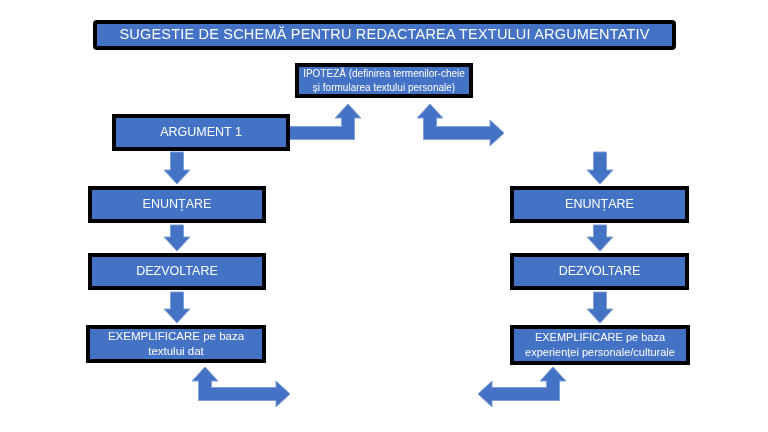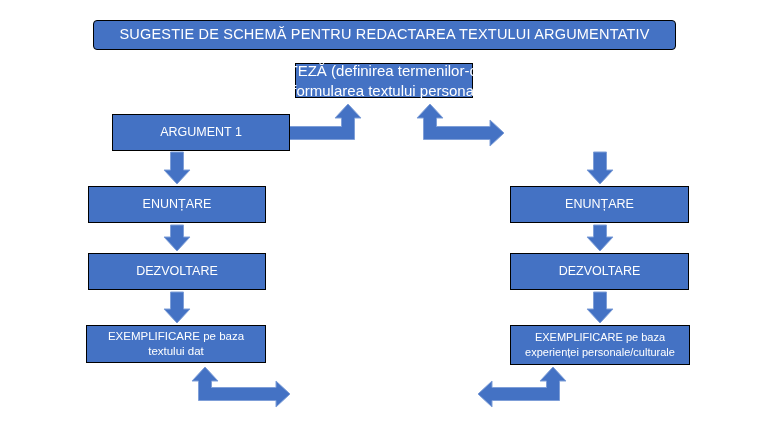--- a/index.html
+++ b/index.html
@@ -2,29 +2,29 @@
 <html><head>
 <meta charset="utf-8">
 <style>
   html,body{margin:0;padding:0;background:#fff;}
   .canvas{
     position:relative;width:768px;height:432px;background:#fff;overflow:hidden;
     font-family:"Liberation Sans",sans-serif;
   }
   .shape{
     position:absolute;box-sizing:border-box;
-    background:#4472C4;border:1px solid #000000;color:#fff;
+    background:#4472C4;border:4px solid #000000;color:#fff;
     display:flex;flex-direction:column;align-items:center;justify-content:center;
     text-align:center;line-height:1.32;
   }
   .title-bar{
     left:93px;top:20px;width:583px;height:30px;border-radius:4px;
     font-size:14.5px;letter-spacing:.2px;
   }
-  .box-ipoteza{left:295px;top:63px;width:178px;height:35px;font-size:15px;}
+  .box-ipoteza{left:295px;top:63px;width:178px;height:35px;font-size:10px;}
   .box-arg1{left:88px;top:114px;width:178px;height:37px;font-size:12.5px;margin-left:24px;}
   .box-arg2{left:510px;top:114px;width:179px;height:37px;font-size:12.5px;}
   .box-enunt-l{left:88px;top:186px;width:178px;height:37px;font-size:12.5px;}
   .box-enunt-r{left:510px;top:186px;width:179px;height:37px;font-size:12.5px;}
   .box-dezv-l{left:88px;top:253px;width:178px;height:37px;font-size:12.5px;}
   .box-dezv-r{left:510px;top:253px;width:179px;height:37px;font-size:12.5px;}
   .box-exem-l{left:86px;top:325px;width:180px;height:38px;font-size:11.5px;}
   .box-exem-r{left:510px;top:325px;width:180px;height:40px;font-size:11px;}
   .box-concl{left:297px;top:380px;width:173px;height:38px;font-size:12px;}
   .ellipse{

